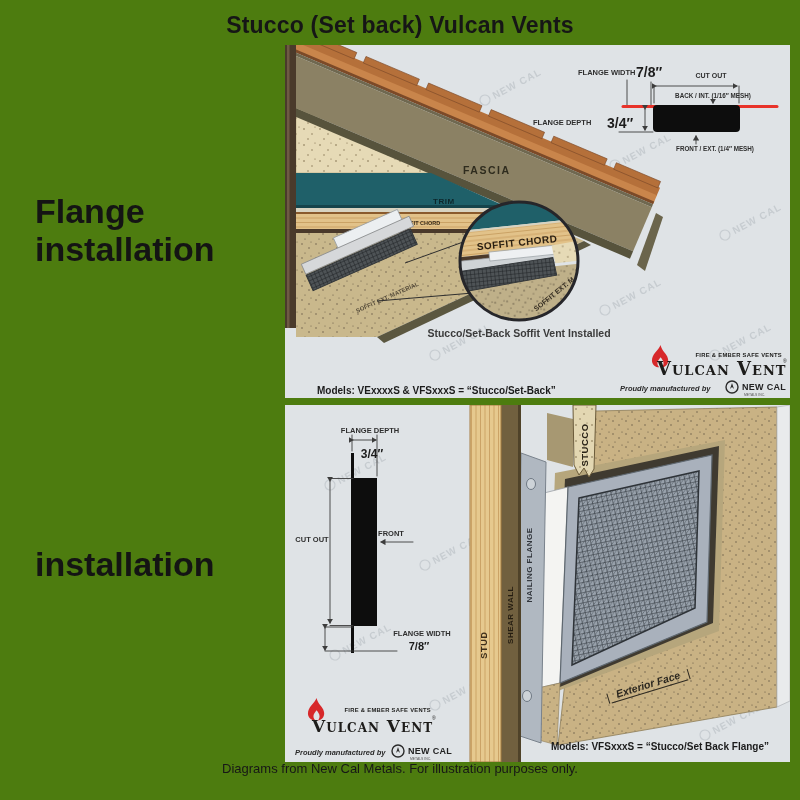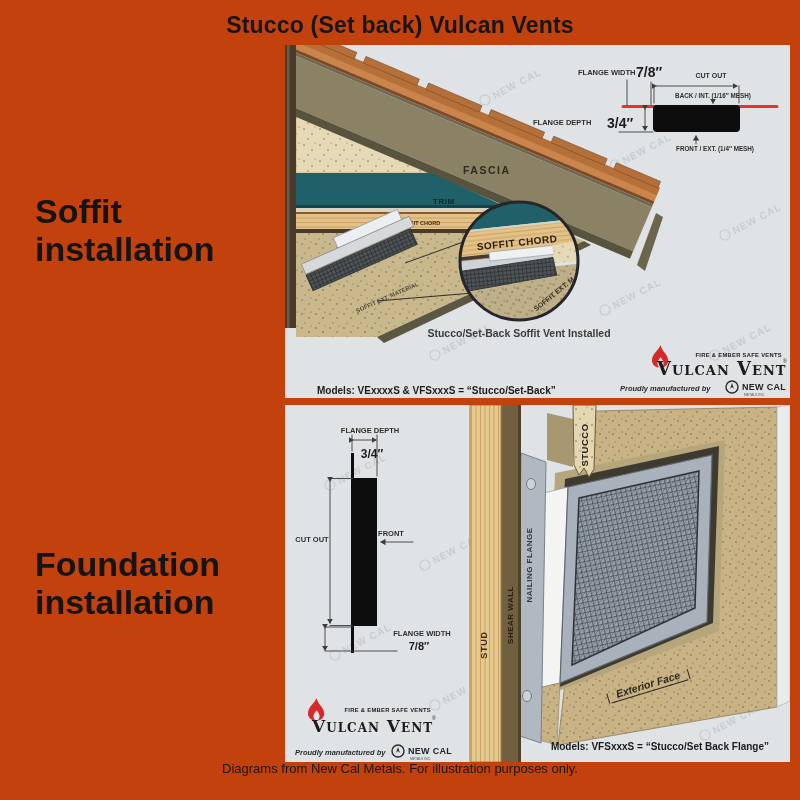--- a/index.html
+++ b/index.html
@@ -1,16 +1,16 @@
 <!DOCTYPE html>
 <html><head>
 <meta charset="utf-8">
 <style>
   html,body{margin:0;padding:0;background:#ffffff;}
-  .page{position:relative;width:800px;height:800px;background:#c2410c;overflow:hidden;
+  .page{position:relative;width:800px;height:800px;background:#4d7c0f;overflow:hidden;
         font-family:"Liberation Sans",sans-serif;color:#161616;}
   .page-title{position:absolute;top:12px;left:0;width:800px;text-align:center;
         font-size:23px;font-weight:600;letter-spacing:.2px;}
   .side-label{position:absolute;left:35px;font-size:34px;font-weight:700;line-height:1.12;color:#141414;}
   .side-label.soffit{top:192px;}
   .side-label.foundation{top:545px;}
   .panel{position:absolute;left:285px;}
   .panel.top{top:45px;}
   .panel.bottom{top:405px;}
   .caption{position:absolute;top:761px;left:0;width:800px;text-align:center;
@@ -26,26 +26,25 @@
   .proudly{fill:#2a2a2a;font-style:italic;font-weight:700;}
 </style>
 </head>
 <body>
 
 <div class="page">
 
   <div class="page-title">Stucco (Set back) Vulcan Vents</div>
 
   <div class="side-label soffit">
-    <div>Soffit</div>
+    <div>Flange</div>
     <div>installation</div>
   </div>
 
   <div class="side-label foundation">
-    <div>Foundation</div>
     <div>installation</div>
   </div>
 
   <svg class="panel top" width="505" height="353" viewBox="0 0 505 353">
     <defs>
       <pattern id="p-cream" width="16" height="16" patternUnits="userSpaceOnUse">
         <rect width="16" height="16" fill="#e6dab6"></rect>
         <circle cx="3" cy="4" r=".8" fill="#7d6c4a"></circle>
           <circle cx="11" cy="9" r=".7" fill="#7d6c4a"></circle>
         <circle cx="7" cy="14" r=".7" fill="#7d6c4a"></circle>

